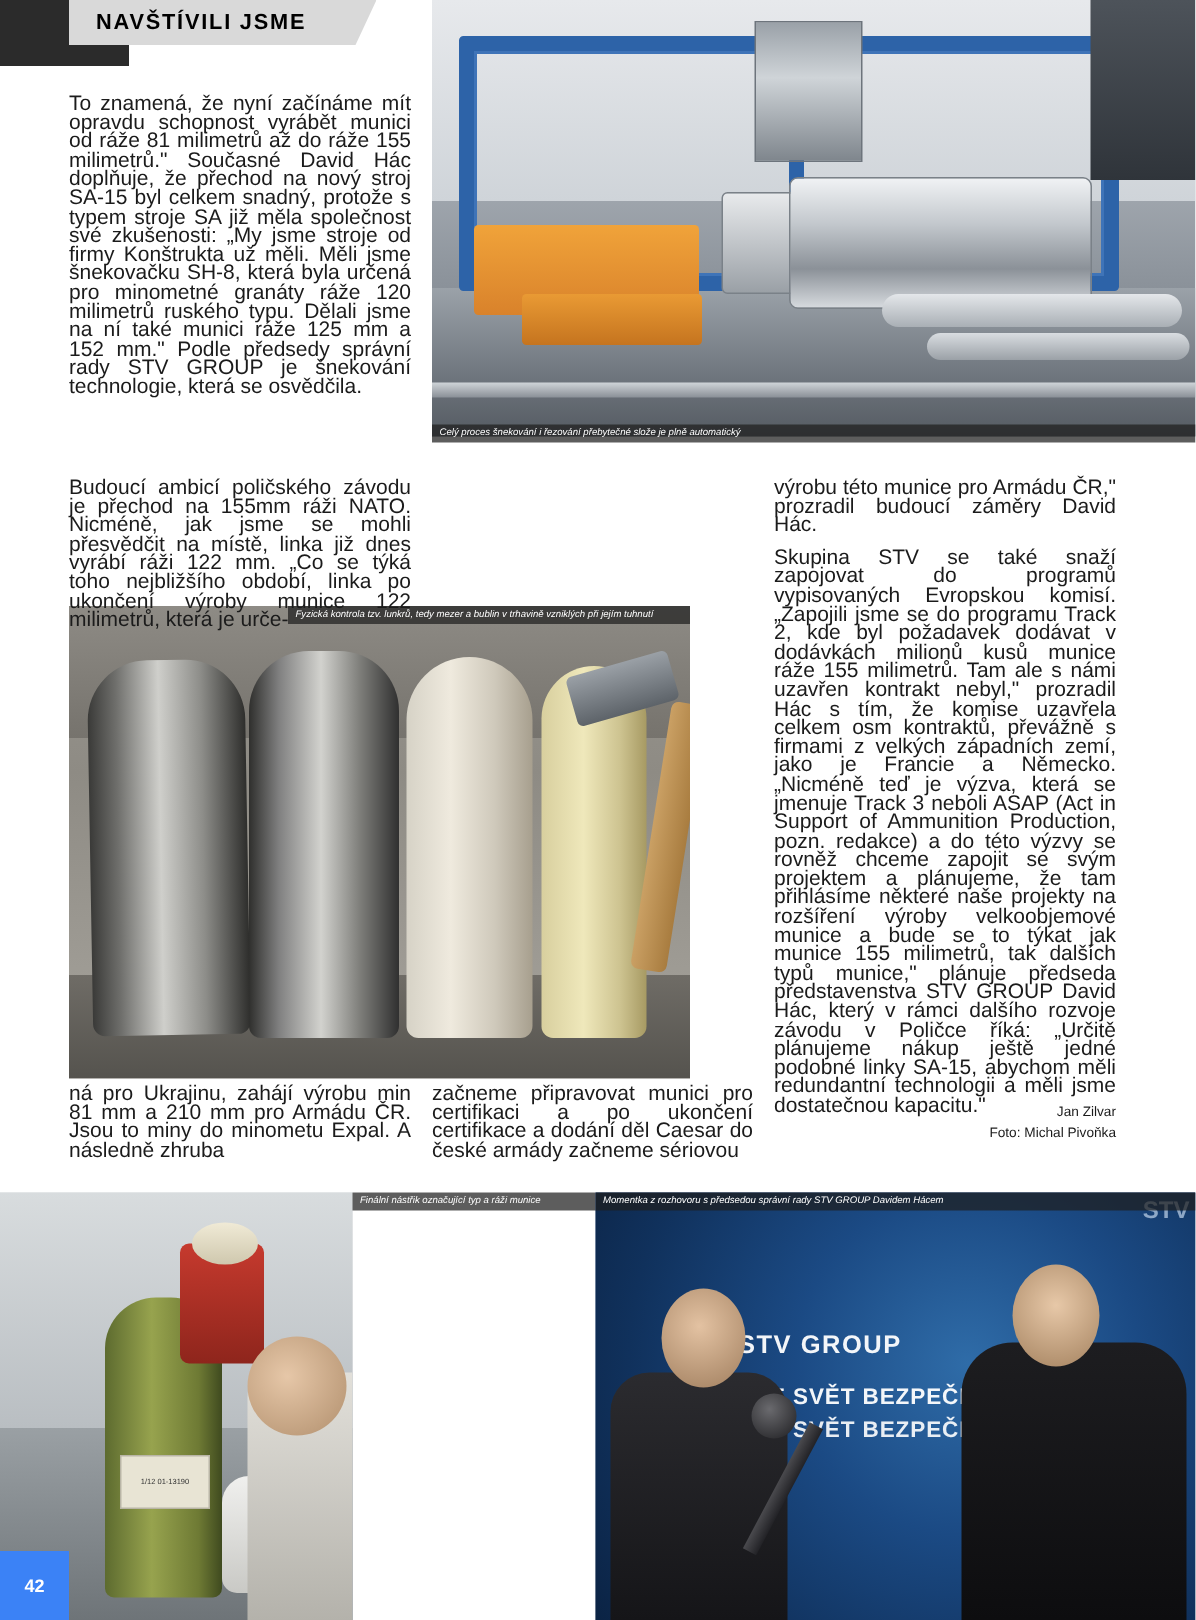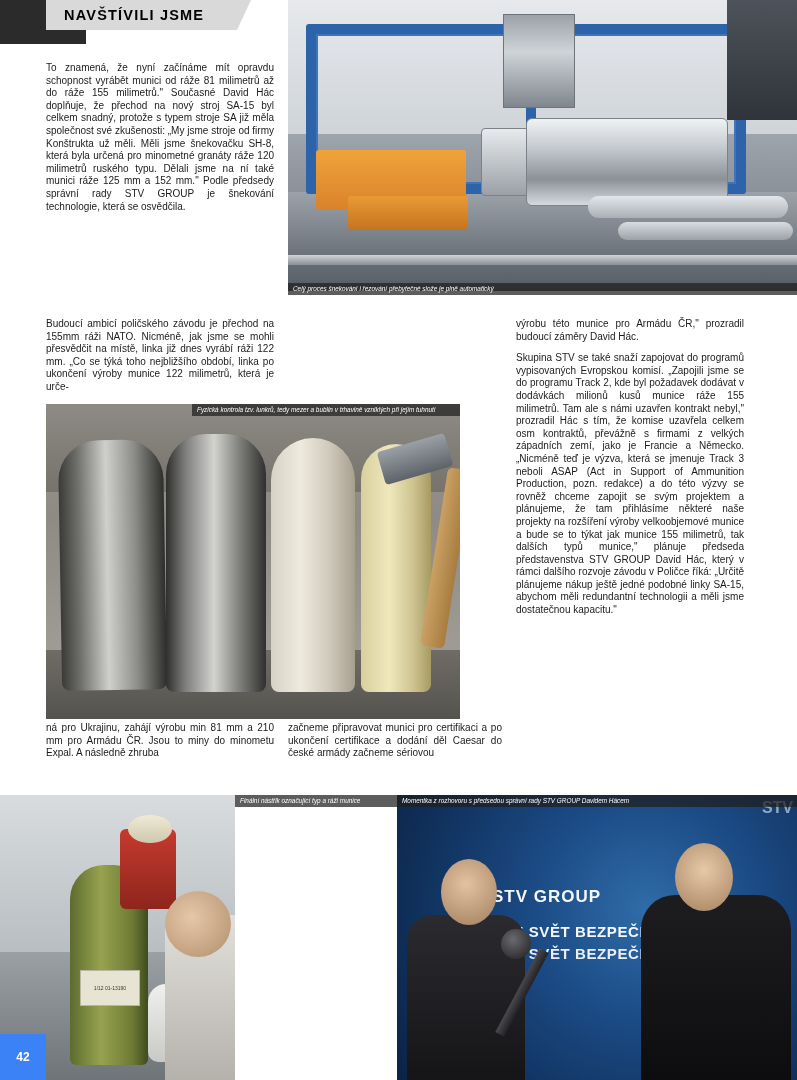--- a/index.html
+++ b/index.html
@@ -245,21 +245,21 @@
     background: radial-gradient(circle at 50% 40%, #e7c8a8, #a4825f); border-radius:50%; }
   .iv-mic-stick { position:absolute; left:120px; top:150px; width:10px; height:95px;
     background: linear-gradient(90deg,#4a4a4e,#222226); transform: rotate(28deg); }
   .iv-mic-head { position:absolute; left:104px; top:134px; width:30px; height:30px;
     background: radial-gradient(circle at 40% 35%, #6a6a6e, #1d1d20); border-radius:50%; }
   #cap-interview { left: 397px; top: 795px; width: 400px; }
 
   
   .col {
     position: absolute;
-    font-size: 10px;
+    font-size: 14px;
     line-height: 12.6px;
     text-align: justify;
     color: #1b1b1b;
   }
   .col p { margin: 0 0 9px 0; }
   .col p:last-child { margin-bottom: 0; }
 
   #col-left-top  { left: 46px; top: 62px;  width: 228px; }
   #col-left-mid  { left: 46px; top: 318px; width: 228px; }
   #col-mid-mid   { left: 288px; top: 318px; width: 214px; }
@@ -370,15 +370,19 @@
   </div>
 
   <div class="col" id="col-left-bot">
     <p>ná pro Ukrajinu, zahájí výrobu min 81 mm a 210 mm pro Armádu ČR. Jsou to miny do minometu Expal. A následně zhruba</p>
   </div>
 
   <div class="col" id="col-mid-bot">
     <p>začneme připravovat munici pro certifikaci a po ukončení certifikace a dodání děl Caesar do české armády začneme sériovou</p>
   </div>
 
+  <div class="signature">
+    <div>Jan Zilvar</div>
+    <div>Foto: Michal Pivoňka</div>
+  </div>
 
   <div class="page-num">42</div>
 </div>
 
 </body></html>

